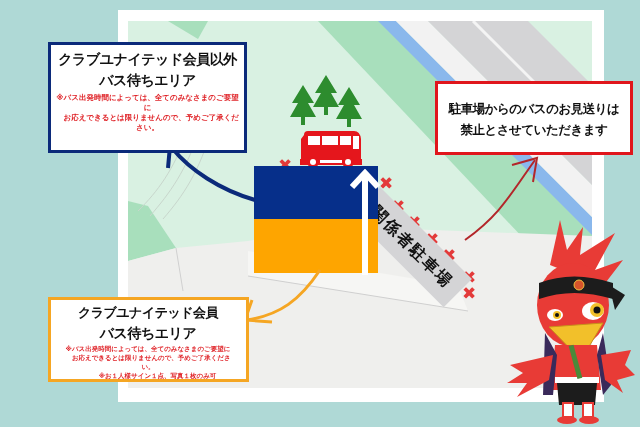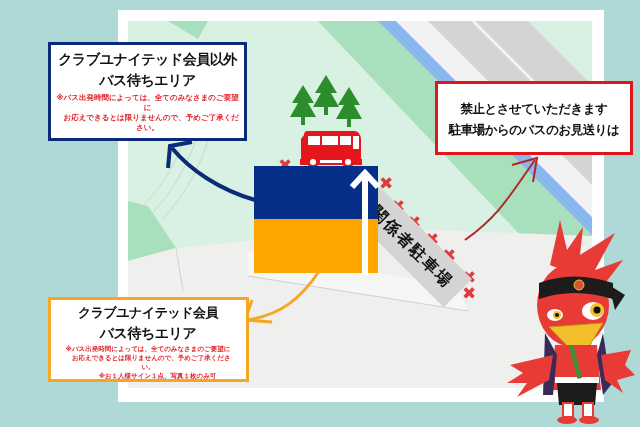--- a/index.html
+++ b/index.html
@@ -96,38 +96,38 @@
   <path d="M255,200 C220,190 190,170 172,148" stroke="#0b2a7a" stroke-width="4" fill="none"></path>
   <polyline points="168,168 170,146 192,142" stroke="#0b2a7a" stroke-width="4" fill="none"></polyline>
 
   <path d="M320,270 C300,300 280,315 247,320" stroke="#f5a623" stroke-width="3" fill="none"></path>
   <polyline points="252,300 245,320 272,322" stroke="#f5a623" stroke-width="3" fill="none"></polyline>
 
   <path d="M465,240 C500,215 510,195 535,160" stroke="#b3262a" stroke-width="2" fill="none"></path>
   <polyline points="512,165 537,158 533,182" stroke="#b3262a" stroke-width="2" fill="none"></polyline>
 </svg>
 
-<div class="callout" style="left:48px;top:42px;width:199px;height:99px;border:3px solid #0b2a7a;padding:4px 5px 0 5px;">
+<div class="callout" style="left:48px;top:42px;width:199px;height:111px;border:3px solid #0b2a7a;padding:4px 5px 0 5px;">
   <div class="title" style="font-size:14px;line-height:21px;">クラブユナイテッド会員以外</div>
   <div class="title" style="font-size:14px;line-height:21px;margin-bottom:2px;">バス待ちエリア</div>
   <div class="note">※バス出発時間によっては、全てのみなさまのご要望に</div>
   <div class="note">　お応えできるとは限りませんので、予めご了承ください。</div>
 </div>
 
 <div class="callout" style="left:48px;top:297px;width:201px;height:85px;border:3px solid #f5a623;padding:3px 15px 0 14px;">
   <div class="title" style="font-size:13px;line-height:20px;">クラブユナイテッド会員</div>
   <div class="title" style="font-size:14px;line-height:21px;margin-bottom:1px;">バス待ちエリア</div>
   <div class="note" style="font-size:6.5px;line-height:9px;">※バス出発時間によっては、全てのみなさまのご要望に</div>
   <div class="note" style="font-size:6.5px;line-height:9px;">　お応えできるとは限りませんので、予めご了承ください。</div>
   <div class="note" style="font-size:6.5px;line-height:9px;margin-left:19px;">※お１人様サイン１点、写真１枚のみ可</div>
 </div>
 
 <div class="callout" style="left:435px;top:81px;width:198px;height:74px;border:3px solid #e0161c;padding-top:14px;">
+  <div class="title" style="font-size:12.5px;line-height:21px;">駐車場からのバスのお見送りは</div>
   <div class="title" style="font-size:12.5px;line-height:21px;">禁止とさせていただきます</div>
-  <div class="title" style="font-size:12.5px;line-height:21px;">駐車場からのバスのお見送りは</div>
 </div>
 
 <svg class="abs" style="left:505px;top:215px" width="130" height="210" viewBox="0 0 130 210">
 
   <polygon points="45,50 55,5 62,35 78,12 75,40 110,18 90,55 118,45 95,75 70,60" fill="#e83b36"></polygon>
 
   <ellipse cx="68" cy="90" rx="36" ry="42" fill="#e83b36"></ellipse>
 
   <path d="M34,68 Q68,55 108,68 L108,84 Q68,72 34,84 Z" fill="#1c1c1c"></path>
   <circle cx="74" cy="70" r="5" fill="#d5542b" stroke="#f0c040" stroke-width="1"></circle>

